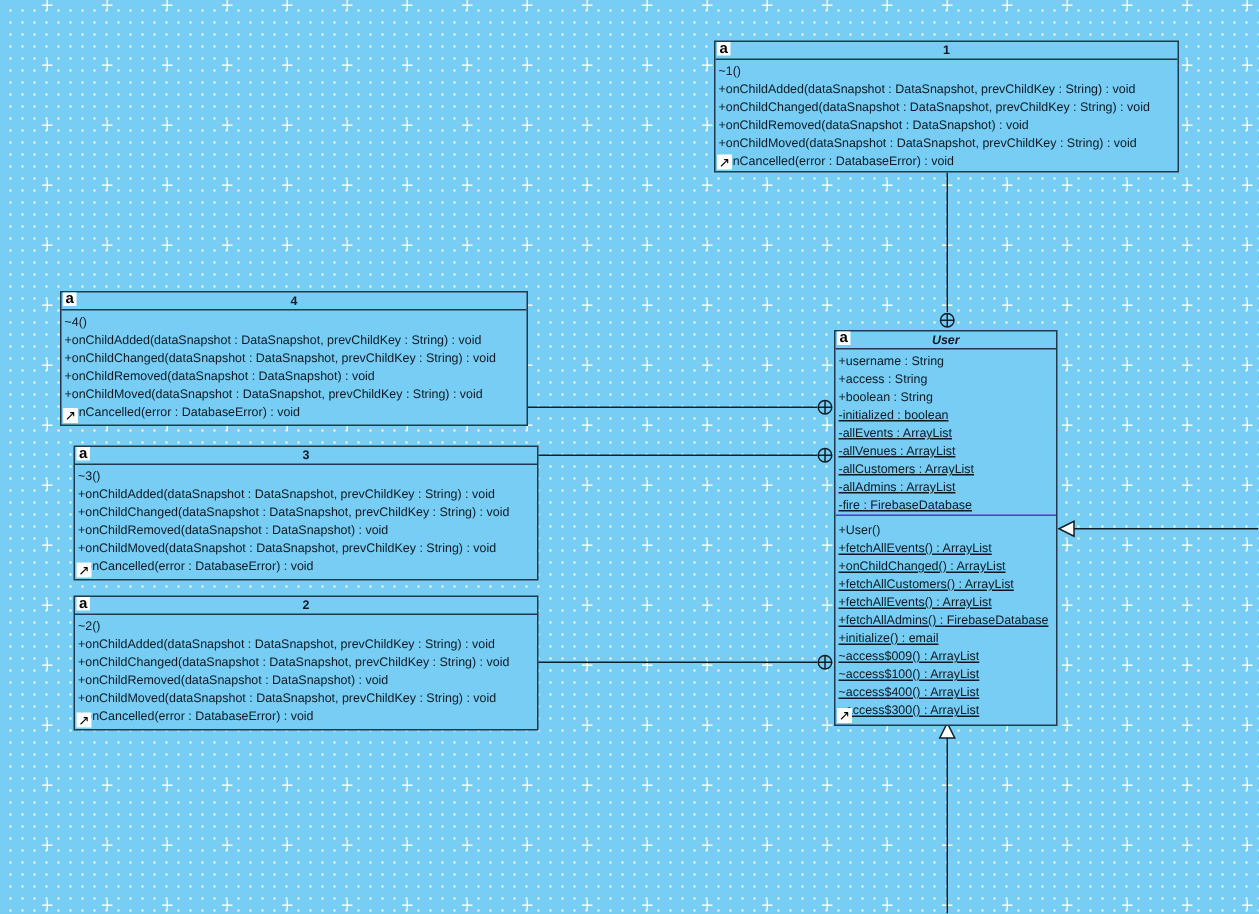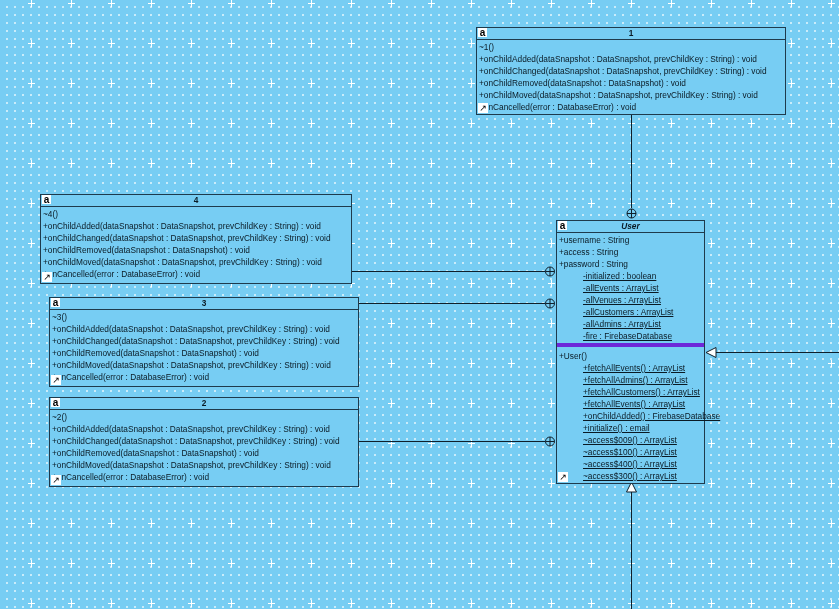--- a/index.html
+++ b/index.html
@@ -23,23 +23,23 @@
     height: 11px; border-bottom: 1px solid #1e3a4c; position: relative;
     text-align: center; font-weight: bold; font-size: 8.3px; line-height: 11px;
   }
   .cls .head.italic { font-style: italic; }
   .cls .glyph {
     position: absolute; left: 1px; top: 0px; width: 9px; height: 9px;
     background: #fff; color: #000; font-size: 10px; line-height: 9px; font-weight: bold;
     text-align: center; font-style: normal;
   }
   .cls .section { padding: 1px 2px 0 2px; }
-  .cls .section.attrs { border-bottom: 4px solid #6d28d9; padding-bottom: 1px; }
+  .cls .section.attrs { border-bottom: 1px solid #6d28d9; padding-bottom: 1px; }
   .cls .row { white-space: nowrap; height: 12px; }
-  .cls .row.u span { text-decoration: underline; margin-left: 24px; }
+  .cls .row.u span { text-decoration: underline; }
   .cls .link-icon {
     position: absolute; left: 1px; bottom: 1px; width: 10px; height: 10px;
     background: #fff; font-size: 9px; line-height: 10px; text-align: center; color: #000;
   }
   svg.lines { position: absolute; left: 0; top: 0; }
 </style>
 </head>
 <body>
 
 <svg class="crosses" width="839" height="609" id="crossLayer">
@@ -477,35 +477,35 @@
 </div>
 
 <div class="cls" style="left:556px; top:220px; width:149px; height:264px;">
   <div class="head italic">
     <span class="glyph">a</span>
     <span>User</span>
   </div>
   <div class="section attrs">
     <div class="row"><span>+username : String</span></div>
     <div class="row"><span>+access : String</span></div>
-    <div class="row"><span>+password : String</span></div>
+    <div class="row"><span>+boolean : String</span></div>
     <div class="row u"><span>-initialized : boolean</span></div>
     <div class="row u"><span>-allEvents : ArrayList</span></div>
     <div class="row u"><span>-allVenues : ArrayList</span></div>
     <div class="row u"><span>-allCustomers : ArrayList</span></div>
     <div class="row u"><span>-allAdmins : ArrayList</span></div>
     <div class="row u"><span>-fire : FirebaseDatabase</span></div>
   </div>
   <div class="section" style="padding-top:3px;">
     <div class="row"><span>+User()</span></div>
     <div class="row u"><span>+fetchAllEvents() : ArrayList</span></div>
-    <div class="row u"><span>+fetchAllAdmins() : ArrayList</span></div>
+    <div class="row u"><span>+onChildChanged() : ArrayList</span></div>
     <div class="row u"><span>+fetchAllCustomers() : ArrayList</span></div>
     <div class="row u"><span>+fetchAllEvents() : ArrayList</span></div>
-    <div class="row u"><span>+onChildAdded() : FirebaseDatabase</span></div>
+    <div class="row u"><span>+fetchAllAdmins() : FirebaseDatabase</span></div>
     <div class="row u"><span>+initialize() : email</span></div>
     <div class="row u"><span>~access$009() : ArrayList</span></div>
     <div class="row u"><span>~access$100() : ArrayList</span></div>
     <div class="row u"><span>~access$400() : ArrayList</span></div>
     <div class="row u"><span>~access$300() : ArrayList</span></div>
   </div>
   <div class="link-icon">↗</div>
 </div>
 
 </body></html>

